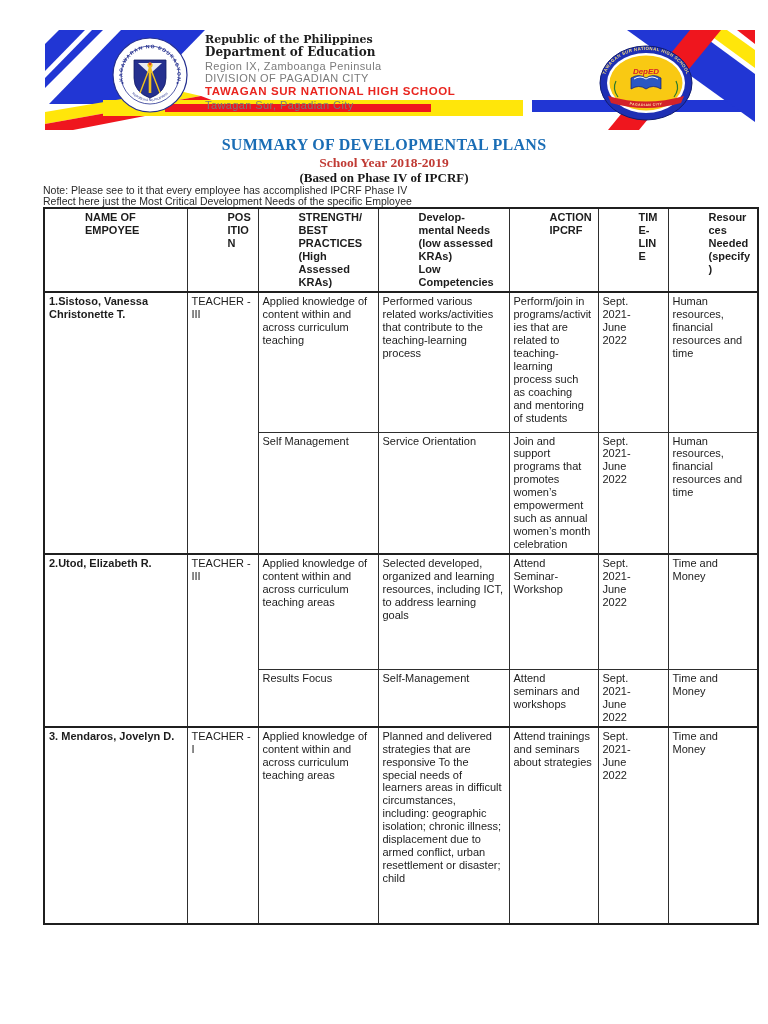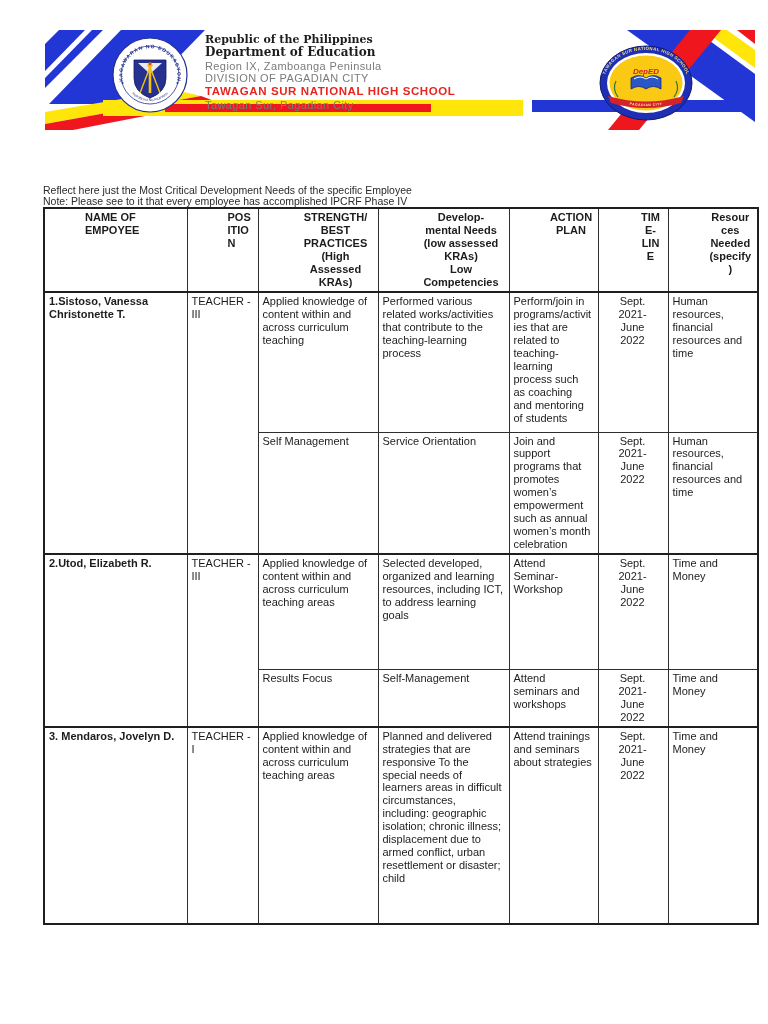--- a/index.html
+++ b/index.html
@@ -30,21 +30,21 @@
     font-size:11px; line-height:1.18; color:#1c1c1c;
     border:2px solid #1f1f1f;
   }
   table.plans td {
     border:1px solid #2e2e2e; vertical-align:top;
     padding:2px 5px 2px 4px; word-wrap:break-word; overflow:hidden;
   }
   tr.hdr td { font-weight:bold;padding-left:40px; }
   tr.grp td { border-top-width:2px; border-top-color:#1f1f1f;margin-top:20px; }
   td.name { font-weight:bold; }
-  .pre { white-space:pre-line;text-align:center; }
+  .pre { white-space:pre-line; }
 </style>
 </head>
 <body>
 
 <div class="page">
 
   <div class="letterhead">
     <div class="lh-art">
       <svg width="710" height="100" viewBox="0 0 710 100" xmlns="http://www.w3.org/2000/svg">
 
@@ -115,23 +115,28 @@
     <div class="lh-text">
       <div class="lh-l1">Republic of the Philippines</div>
       <div class="lh-l2">Department of Education</div>
       <div class="lh-l3">Region IX, Zamboanga Peninsula</div>
       <div class="lh-l4">DIVISION OF PAGADIAN CITY</div>
       <div class="lh-l5">TAWAGAN SUR NATIONAL HIGH SCHOOL</div>
       <div class="lh-l6">Tawagan Sur, Pagadian City</div>
     </div>
   </div>
 
+  <div class="doc-title">
+    <div class="t1">SUMMARY OF DEVELOPMENTAL PLANS</div>
+    <div class="t2">School Year 2018-2019</div>
+    <div class="t3">(Based on Phase IV of IPCRF)</div>
+  </div>
   <div class="notes">
+    <div>Note: Please see to it that every employee has accomplished IPCRF Phase IV</div>
     <div>Reflect here just the Most Critical Development Needs of the specific Employee</div>
-    <div>Note: Please see to it that every employee has accomplished IPCRF Phase IV</div>
   </div>
 
   <table class="plans">
     <colgroup>
       <col style="width:143px">
         <col style="width:71px">
         <col style="width:120px">
       <col style="width:131px">
         <col style="width:89px">
         <col style="width:70px">
@@ -146,21 +151,21 @@
 PRACTICES
  (High Assessed
 KRAs)</td>
         <td class="pre">Develop-
 mental Needs
 (low assessed
 KRAs)
 Low
 Competencies</td>
         <td class="pre">ACTION
-PLAN</td>
+IPCRF</td>
         <td class="pre">TIME-
 LINE</td>
         <td class="pre">Resources
 Needed
 (specify)</td>
       </tr>
 
       <tr class="grp" style="height:140px">
         <td rowspan="2" class="name">1.Sistoso, Vanessa Christonette T.</td>
         <td rowspan="2">TEACHER - III</td>

